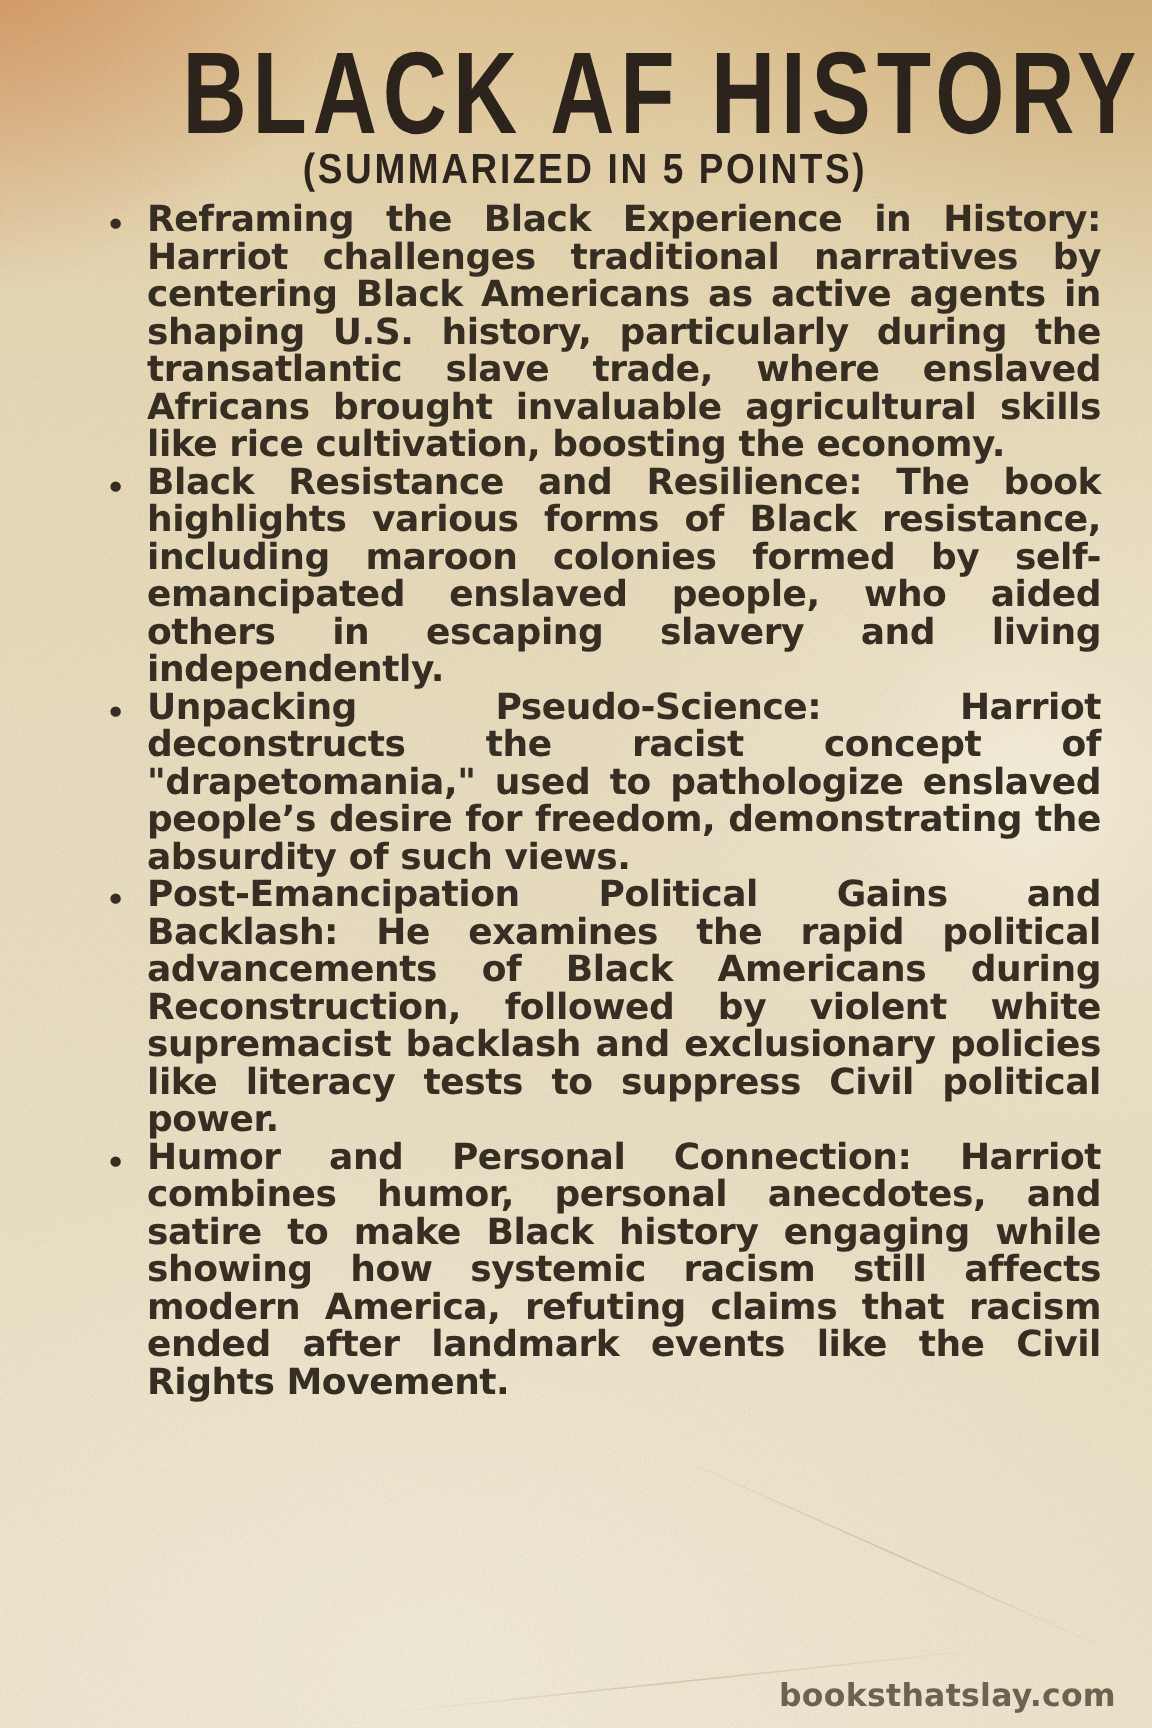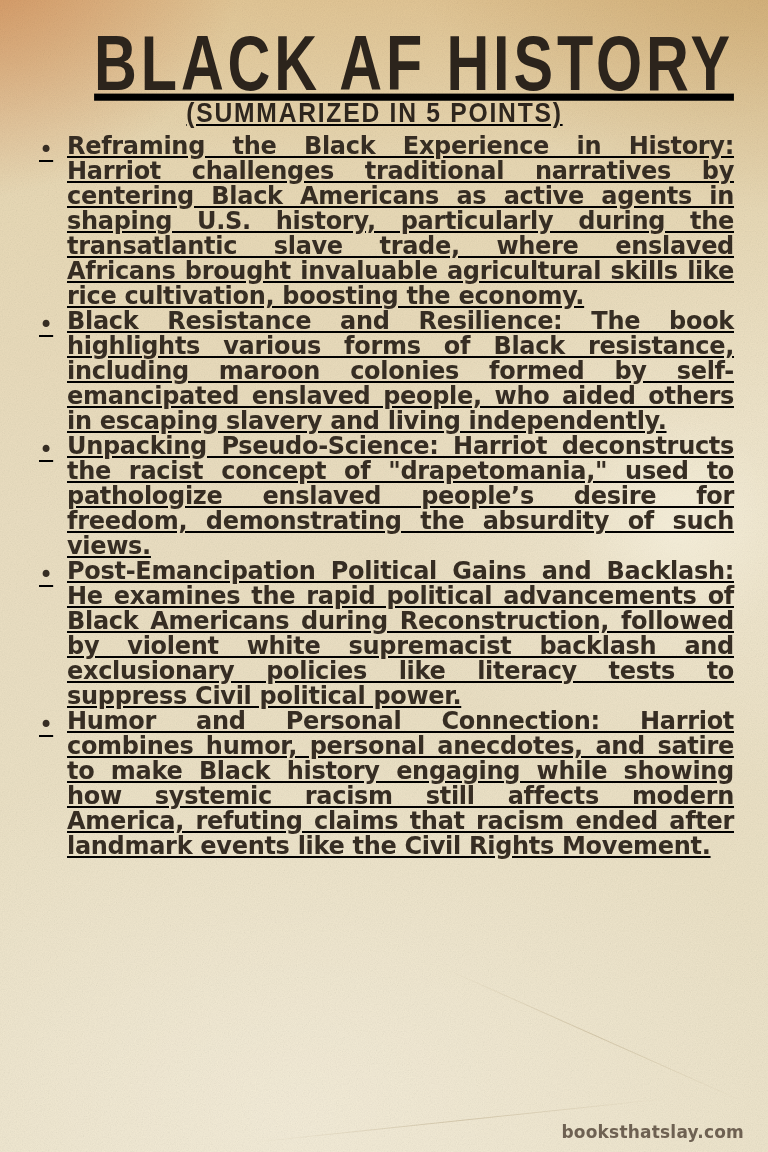--- a/index.html
+++ b/index.html
@@ -46,22 +46,21 @@
     height: 1px;
   }
   .crease-1 { left: 430px; top: 1035px; width: 330px; transform: rotate(24deg); }
   .crease-2 { left: 250px; top: 1120px; width: 420px; transform: rotate(-6deg); }
 
   .content {
     position: relative;
     z-index: 2;
     height: 100%;
     box-sizing: border-box;
-    padding: 24px 34px 0 15px;
-    text-decoration: underline;
+    padding: 24px 34px 0 46px;
   }
   .title {
     margin: 4px 0 0 0;
     text-align: center;
     font-family: "Liberation Sans", sans-serif;
     font-weight: 700;
     font-size: 76px;
     line-height: 70px;
     letter-spacing: 5px;
     color: #2c241c;
@@ -108,21 +107,21 @@
     font-weight: bold;
     letter-spacing: -0.3px;
     color: #362d23;
     text-align: justify;
     text-justify: inter-word;
   }
   .watermark {
     position: absolute;
     right: 24px;
     bottom: 10px;
-    font-size: 17px;
+    font-size: 21px;
     font-weight: bold;
     letter-spacing: 0.2px;
     color: #6e6152;
     z-index: 3;
   }
 </style>
 </head>
 <body>
 
 <div class="page">

